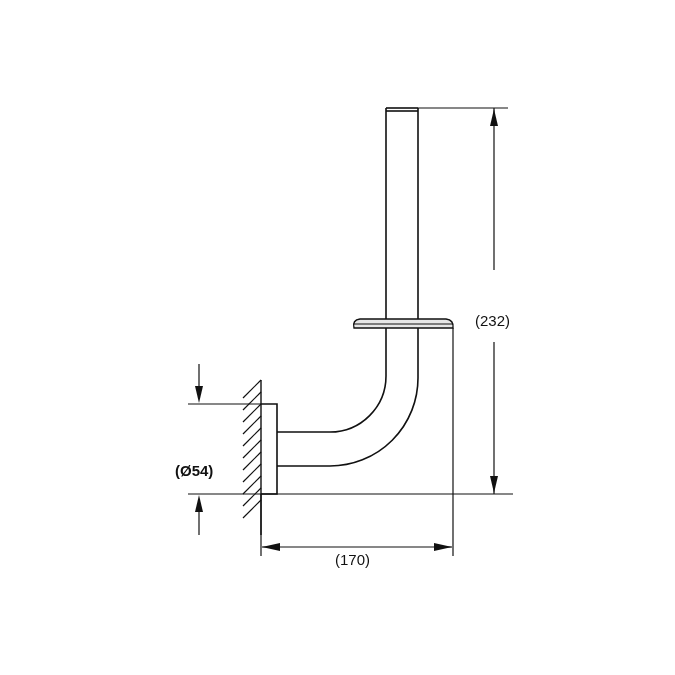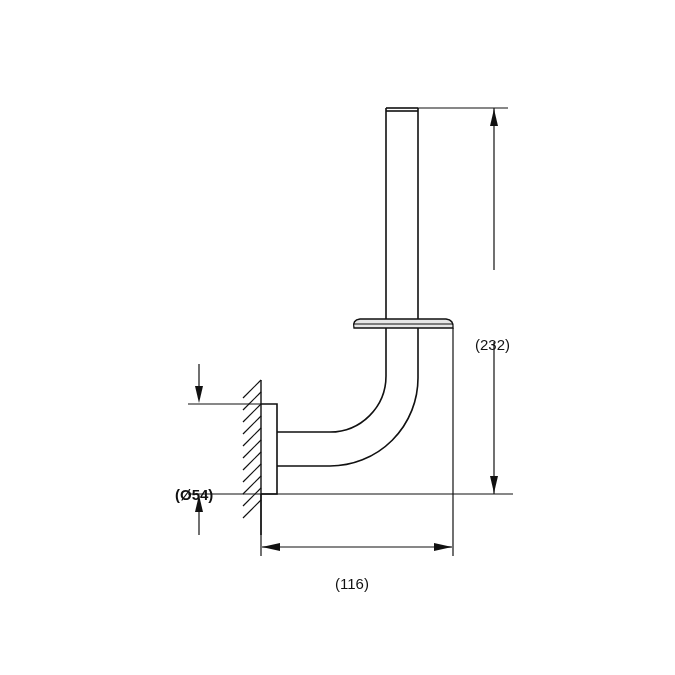--- a/index.html
+++ b/index.html
@@ -1,18 +1,18 @@
 <!DOCTYPE html>
 <html><head>
 <meta charset="utf-8">
 <style>
   html,body{margin:0;padding:0;background:#fff;}
   #stage{position:relative;width:675px;height:675px;background:#fff;overflow:hidden;}
   svg{position:absolute;left:0;top:0;}
-  .dim-label{position:absolute;font-family:"Liberation Sans",sans-serif;font-size:15px;color:#111;white-space:nowrap;margin-top:24px;}
+  .dim-label{position:absolute;font-family:"Liberation Sans",sans-serif;font-size:15px;color:#111;white-space:nowrap;}
 </style>
 </head>
 <body>
 
 <div id="stage">
   <svg width="675" height="675" viewBox="0 0 675 675">
     <defs>
       <pattern id="hatch" width="8" height="8" patternUnits="userSpaceOnUse" patternTransform="rotate(45)">
         <line x1="0" y1="0" x2="0" y2="8" stroke="#111" stroke-width="1.2"></line>
       </pattern>
@@ -74,15 +74,15 @@
     <g stroke="#111" stroke-width="1.2" fill="#111">
       <line x1="261" y1="494" x2="261" y2="556"></line>
       <line x1="453" y1="328" x2="453" y2="556"></line>
       <line x1="262" y1="547" x2="452" y2="547"></line>
       <polygon points="262,547 280,543 280,551" stroke="none"></polygon>
       <polygon points="452,547 434,543 434,551" stroke="none"></polygon>
     </g>
   </svg>
 
   <div class="dim-label" style="left:475px;top:312px;">(232)</div>
-  <div class="dim-label" style="left:335px;top:551px;">(116)</div>
+  <div class="dim-label" style="left:335px;top:551px;">(170)</div>
   <div class="dim-label" style="left:175px;top:462px;font-weight:bold;">(Ø54)</div>
 </div>
 
 </body></html>

